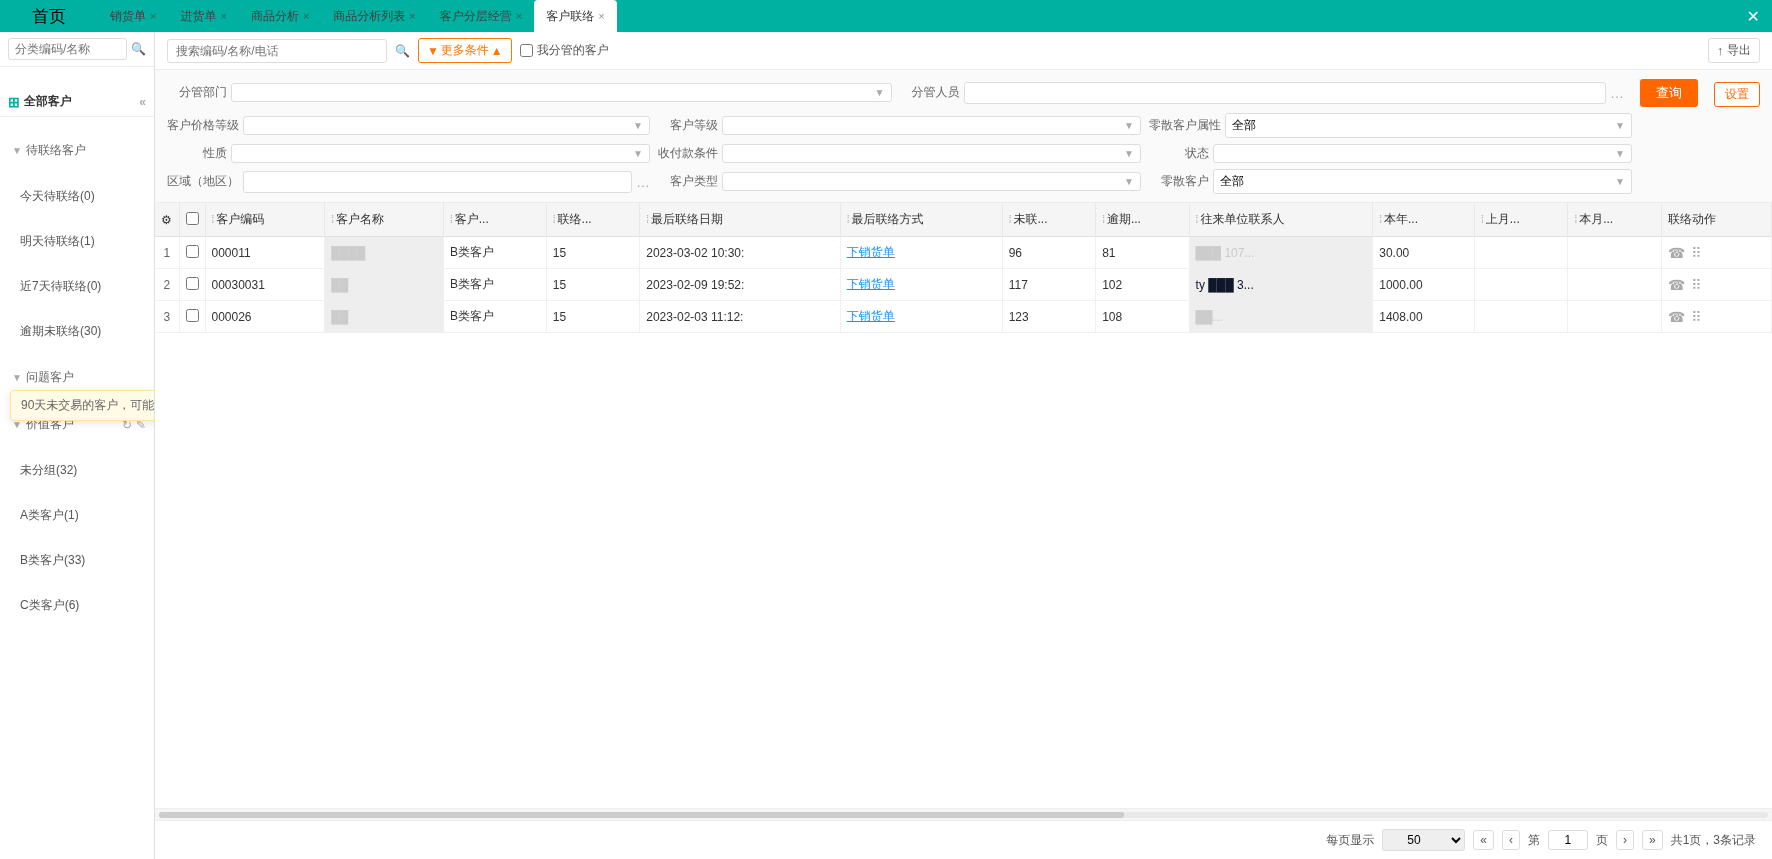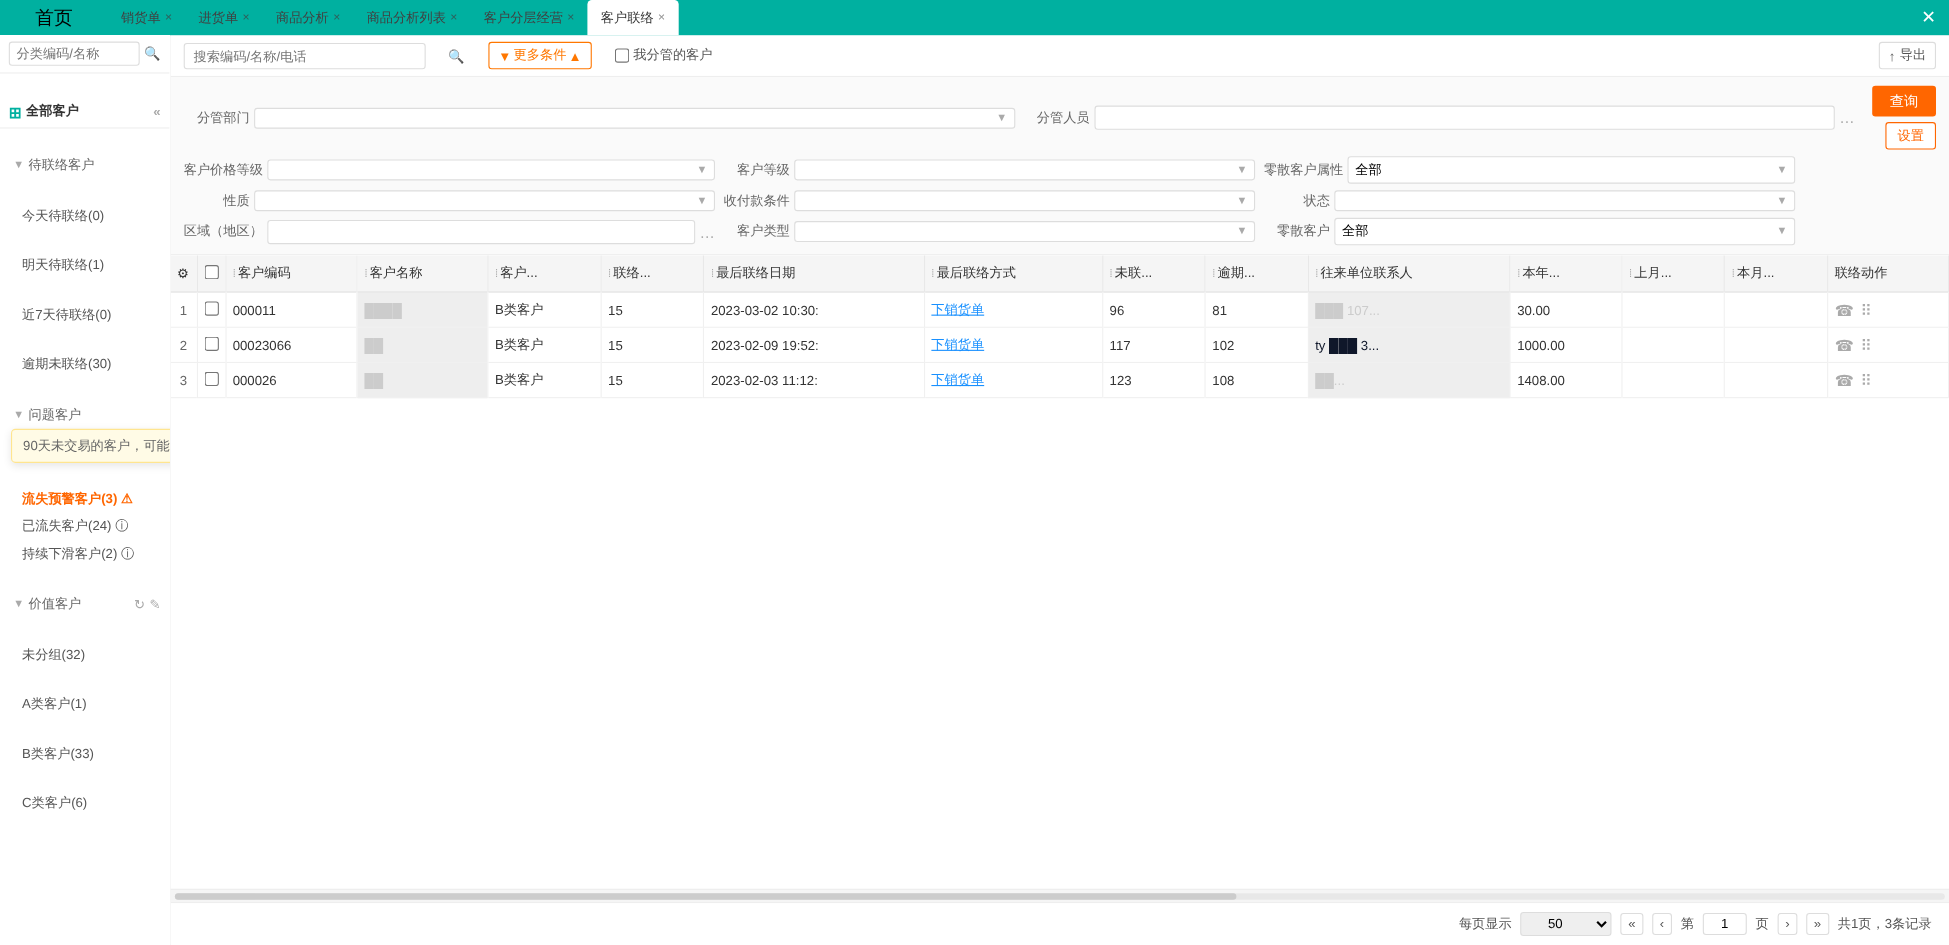--- a/index.html
+++ b/index.html
@@ -144,21 +144,21 @@
       margin: 0;
     }
 
     
     .filter-bar {
       display: flex;
       align-items: center;
       padding: 6px 12px;
       border-bottom: 1px solid #eee;
       background: #fff;
-      gap: 21px;
+      gap: 8px;
     }
     .filter-search-input {
       border: 1px solid #ddd;
       border-radius: 3px;
       padding: 4px 8px;
       width: 220px;
       font-size: 12px;
       outline: none;
     }
     .filter-search-icon { color: #ff7700; cursor: pointer; }
@@ -255,23 +255,23 @@
       color: #ff6600;
       border: 1px solid #ff6600;
       border-radius: 3px;
       padding: 3px 10px;
       cursor: pointer;
       font-size: 12px;
       margin-top: 4px;
     }
     .btn-group-right {
       display: flex;
-      flex-direction: column;
+      flex-direction: row;
       align-items: flex-end;
-      gap: 1px;
+      gap: 16px;
       margin-left: 8px;
     }
 
     
     .table-container {
       flex: 1;
       overflow: auto;
       background: #fff;
     }
     table {
@@ -421,27 +421,20 @@
     <div class="sidebar-item">逾期未联络(30)</div>
 
     <div style="position:relative;">
       <div class="sidebar-group-title">
         <span class="arrow">▼</span>
         <span>问题客户</span>
       </div>
       <div class="tooltip-box" style="top:26px; left:10px;">
         90天未交易的客户，可能有流失风险。
       </div>
-    </div>
-    <div style="margin-top: 30px;">
-      <div class="sidebar-item active">
-        流失预警客户(3) ⚠
-      </div>
-      <div class="sidebar-item">已流失客户(24) ⓘ</div>
-      <div class="sidebar-item">持续下滑客户(2) ⓘ</div>
     </div>
 
     <div class="sidebar-group-title">
       <span class="arrow">▼</span>
       <span>价值客户</span>
       <span style="margin-left:auto; color:#aaa; cursor:pointer;">↻</span>
       <span style="color:#aaa; cursor:pointer;">✎</span>
     </div>
     <div class="sidebar-item">未分组(32)</div>
     <div class="sidebar-item">A类客户(1)</div>
@@ -604,21 +597,21 @@
             <td>
               <div class="td-actions">
                 <span class="action-icon">☎</span>
                 <span class="action-icon">⠿</span>
               </div>
             </td>
           </tr>
           <tr>
             <td class="row-num">2</td>
             <td class="checkbox-cell"><input type="checkbox" style=""></td>
-            <td>00023066</td>
+            <td>00030031</td>
             <td style="color:#ccc; background:#eee; min-width:60px;">██</td>
             <td>B类客户</td>
             <td>15</td>
             <td>2023-02-09 19:52:</td>
             <td><span class="td-link">下销货单</span></td>
             <td>117</td>
             <td>102</td>
             <td style="color:#0f172a; background:#eee; min-width:80px;">ty ███ 3...</td>
             <td>1000.00</td>
             <td></td>

